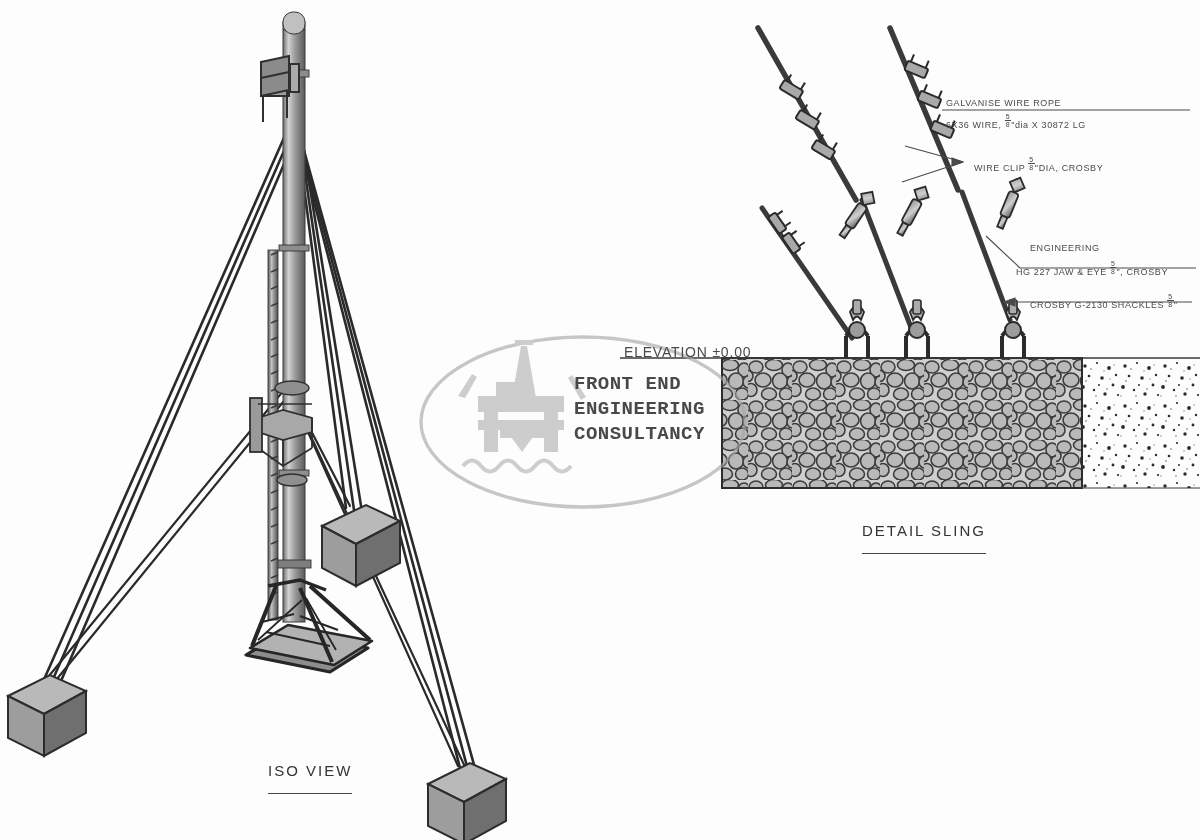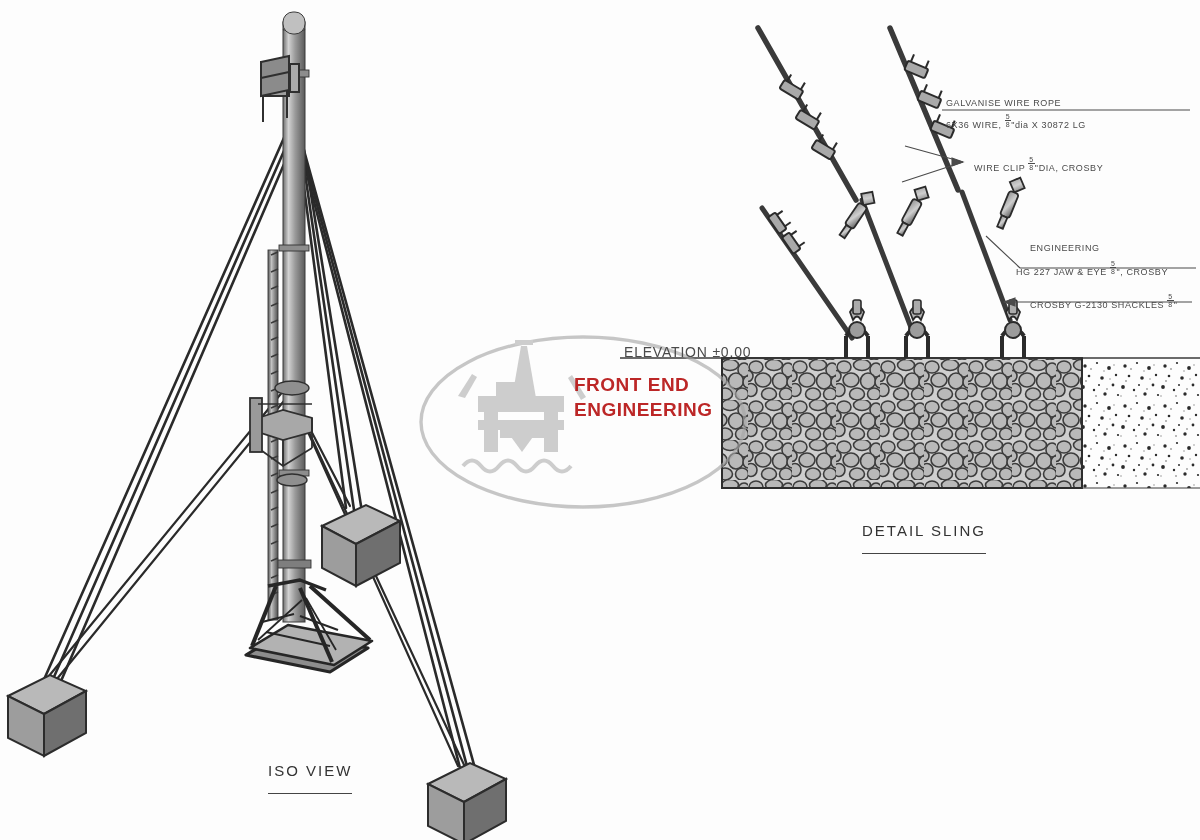--- a/index.html
+++ b/index.html
@@ -23,23 +23,23 @@
   .elev{font-size:14px;color:#4a4a4a;letter-spacing:.8px;}
   .frac{display:inline-block;position:relative;font-size:7px;line-height:1;vertical-align:baseline;text-align:center;top:-1px;}
   .frac .n{display:block;border-bottom:1px solid #4a4a4a;padding:0 1px;}
   .frac .d{display:block;padding:0 1px;}
   #watermark{
     position:absolute;left:418px;top:334px;width:330px;height:176px;
     pointer-events:none;opacity:.62;
   }
   .wm-text{
     position:absolute;left:574px;top:372px;width:190px;
-    font-family:Liberation Sans, sans-serif;
+    font-family:Liberation Mono, monospace;
     font-weight:bold;font-size:19px;line-height:25px;
-    color:#b91c1c;letter-spacing:.5px;pointer-events:none;opacity:.95;
+    color:#404040;letter-spacing:.5px;pointer-events:none;opacity:.95;
   }
 </style>
 </head>
 <body>
 
 <svg id="sheet" viewBox="0 0 1200 840" xmlns="http://www.w3.org/2000/svg">
   <defs>
 
     <pattern id="rubble" width="44" height="40" patternUnits="userSpaceOnUse">
       <rect width="44" height="40" fill="#cfcfcf"></rect>
@@ -361,20 +361,21 @@
     <rect x="82" y="96" width="44" height="8"></rect>
   </g>
   <g fill="none" stroke="#b0b0b0" stroke-width="4">
     <path d="M45 132 q9 -11 18 0 q9 11 18 0 q9 -11 18 0 q9 11 18 0 q9 -11 18 0 q9 11 18 0"></path>
   </g>
 </svg>
 
 <div class="wm-text">
   <div>FRONT END</div>
   <div>ENGINEERING</div>
+  <div>CONSULTANCY</div>
 </div>
 
 <div class="lbl note" style="left:946px;top:98px;">GALVANISE WIRE ROPE</div>
 <div class="lbl note" style="left:946px;top:114px;">
   <span>6X36 WIRE, </span><span class="frac"><span class="n">5</span><span class="d">8</span></span><span>"dia X 30872 LG</span>
 </div>
 
 <div class="lbl note" style="left:974px;top:157px;">
   <span>WIRE CLIP </span><span class="frac"><span class="n">5</span><span class="d">8</span></span><span>"DIA, CROSBY</span>
 </div>

